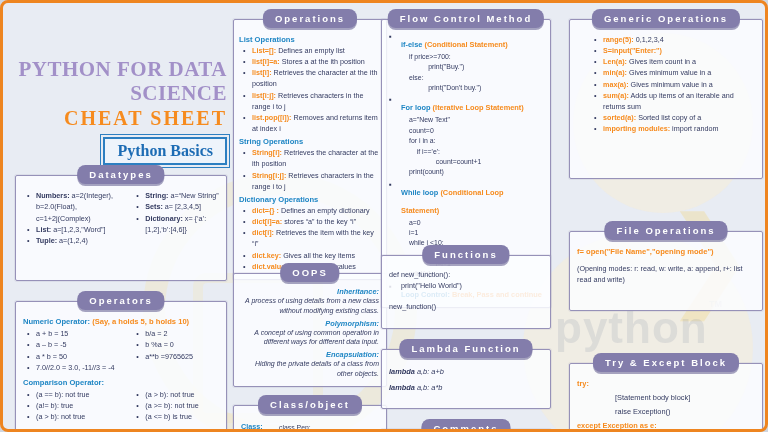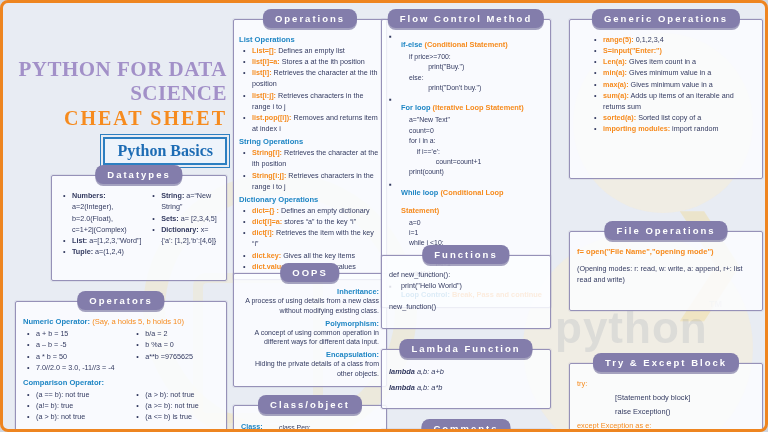--- a/index.html
+++ b/index.html
@@ -17,41 +17,41 @@
   .col1{left:12px;width:212px;}
   .col2{left:230px;width:154px;}
   .col3{left:378px;width:170px;}
   .col4{left:566px;width:194px;gap:32px;}
 
   .sec{position:relative;padding-top:10px;display:flex;flex-direction:column;}
   .bar{position:absolute;top:0;left:50%;transform:translateX(-50%);z-index:2;background:#837dab;color:#fff;font-weight:bold;font-size:9.5px;letter-spacing:2px;white-space:nowrap;padding:4px 12px;border-radius:8px;box-shadow:0 2px 0 rgba(95,90,140,0.55);}
   .boxin{flex:1;border:1px solid #9691b8;background:rgba(252,253,255,0.85);border-radius:2px;padding:13px 7px 4px 7px;box-shadow:0 0 0 1px rgba(150,145,184,0.15);}
 
   .hblue{color:#1f86c4;font-weight:bold;font-size:7.6px;margin:2px 0 1px 0;}
-  .horange{color:#f68b1e;font-weight:normal;font-size:7.6px;}
+  .horange{color:#f68b1e;font-weight:bold;font-size:7.6px;}
   ul{margin:1px 0 3px 0;padding:0 0 0 4px;list-style:none;}
   li{font-size:7.2px;line-height:1.55;padding-left:9px;position:relative;}
   li::before{content:"\2022";position:absolute;left:0;top:0;color:#333a60;}
   .k{color:#f68b1e;font-weight:bold;}
   .kd{font-weight:bold;}
   .d{color:#333a60;}
   .twocol{display:flex;}
   .twocol ul:first-child{width:56%;}
   .twocol ul:last-child{width:44%;}
 
   pre{margin:1px 0 3px 0;font-family:"Liberation Sans",sans-serif;font-size:6.9px;line-height:1.5;white-space:pre;color:#333a60;}
 
   
   .titleblock{text-align:right;padding-top:4px;height:128px;margin-top:44px;}
   .t1{font-family:"Liberation Serif",serif;font-weight:bold;font-size:21px;line-height:1.15;color:#a290c8;letter-spacing:0.5px;}
   .t2{font-family:"Liberation Serif",serif;font-weight:bold;font-size:20px;color:#f68b1e;letter-spacing:2px;margin-top:2px;}
   .badge{display:inline-block;margin-top:7px;border:2px solid #2d7fc1;outline:1px solid #2d7fc1;outline-offset:2px;background:#eef4fb;color:#1d6cb4;font-family:"Liberation Serif",serif;font-weight:bold;font-size:16px;padding:3px 12px;}
 
   
-  .oitem{margin-bottom:3px;}
+  .oitem{margin-bottom:3px;font-style:italic;}
   .ok{color:#1f86c4;font-weight:bold;font-size:7.4px;}
   .od{font-size:7.0px;line-height:1.4;}
 
   
   .crow{display:flex;font-size:7.2px;margin:3px 0 6px 0;}
   .clabel{color:#1f86c4;font-weight:bold;width:38px;flex:none;}
 
   
   .fitem{padding-left:12px;position:relative;margin-bottom:2px;}
   .fitem::before{content:"\25AA";position:absolute;left:0;top:-1px;color:#333a60;font-size:8px;}
@@ -90,21 +90,21 @@
   <div class="wm wm-tm" style="left:706px;top:296px;"><span>TM</span></div>
 
   <div class="col col1">
     <div class="titleblock">
       <div class="t1">PYTHON FOR DATA</div>
       <div class="t1">SCIENCE</div>
       <div class="t2">CHEAT SHEET</div>
       <div><span class="badge">Python Basics</span></div>
     </div>
 
-    <div class="sec" style="height:106px;flex:none;margin-bottom:10px;margin-left:36px;">
+    <div class="sec" style="height:106px;flex:none;margin-bottom:10px;">
       <div class="bar">Datatypes</div>
       <div class="boxin">
         <div class="twocol">
           <ul>
             <li><span class="kd">Numbers:</span><span class="d"> a=2(Integer), b=2.0(Float), c=1+2j(Complex)</span></li>
             <li><span class="kd">List:</span><span class="d"> a=[1,2,3,"Word"]</span></li>
             <li><span class="kd">Tuple:</span><span class="d"> a=(1,2,4)</span></li>
           </ul>
           <ul>
             <li><span class="kd">String:</span><span class="d"> a=“New String”</span></li>

